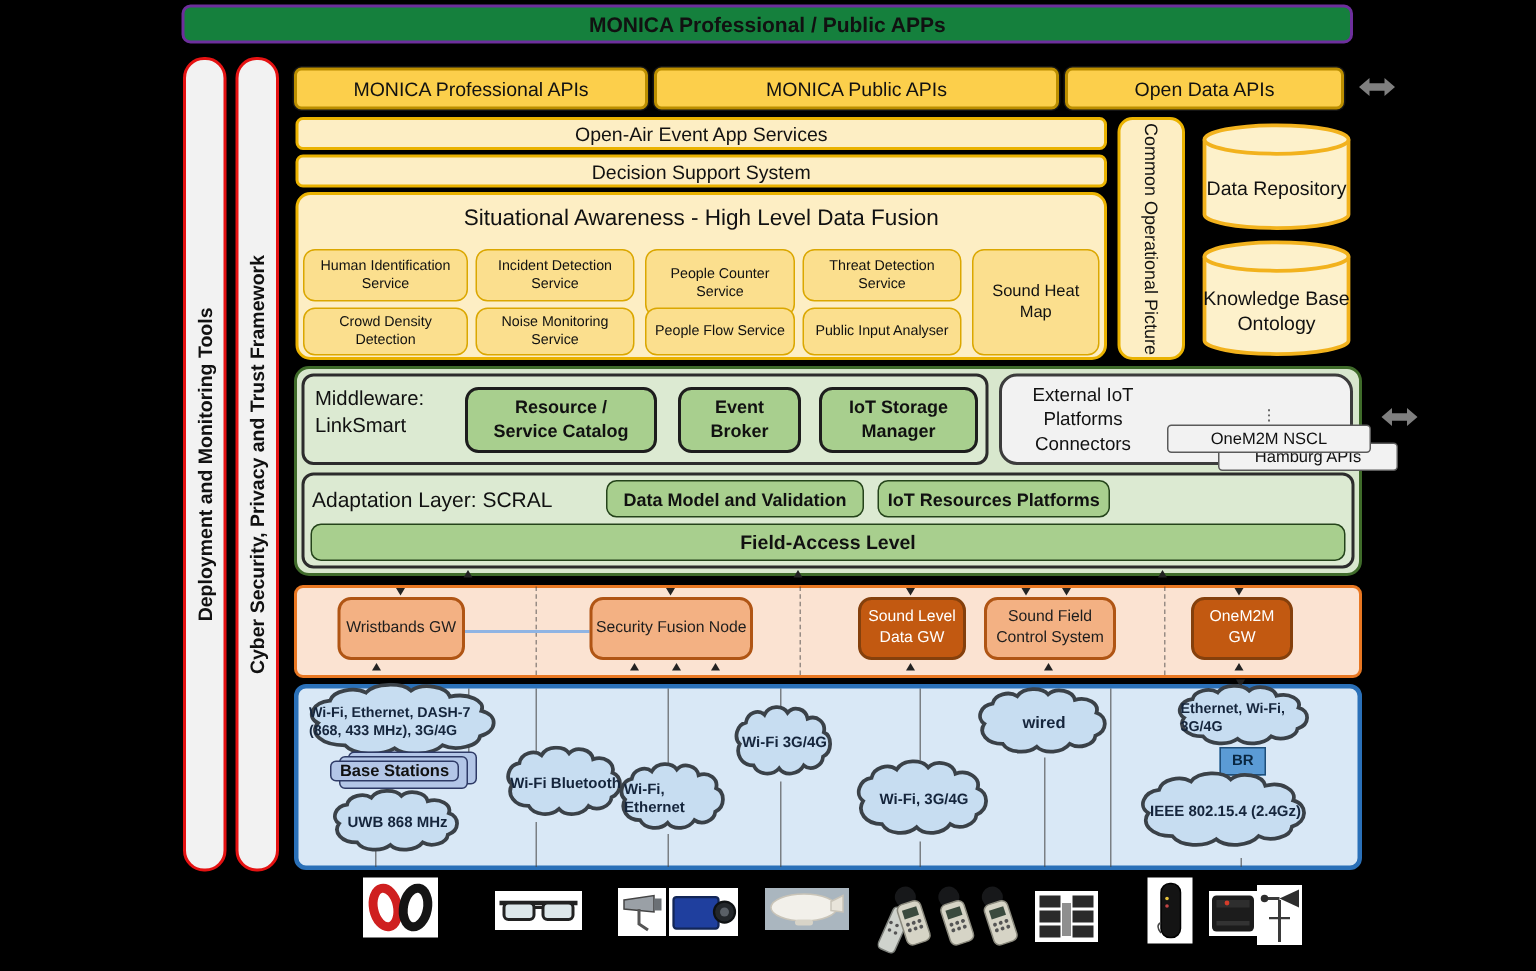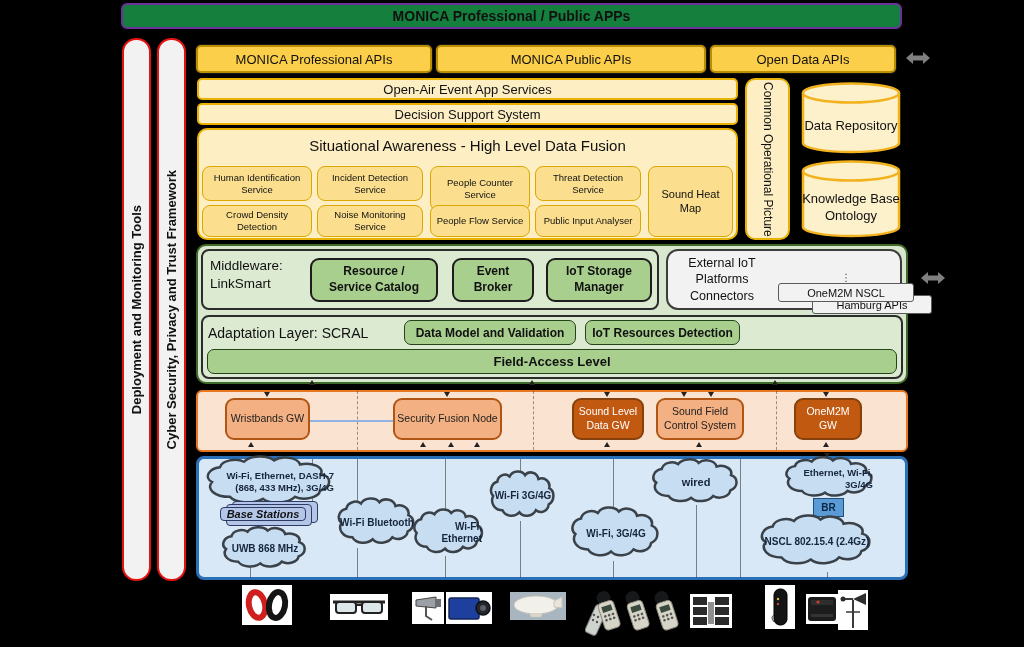--- a/index.html
+++ b/index.html
@@ -47,21 +47,21 @@
   .orange-region{background:#fbe3d2;border:2.5px solid #e87722;border-radius:6px;}
   .gw{border-radius:9px;font-size:10.5px;line-height:1.3;padding:2px;}
   .gw.light{background:#f3b183;border:2px solid #b05514;color:#1d1d1d;}
   .gw.dark{background:#c25911;border:2px solid #85400c;color:#fff;}
 
   
   .blue-region{background:#d9e8f6;border:3px solid #2a70b8;border-radius:8px;}
   .cloud{position:absolute;}
   .cloud svg{position:absolute;left:0;top:0;width:100%;height:100%;}
   .cloud .txt{position:absolute;inset:0;display:flex;align-items:center;justify-content:center;
-              text-align:right;font-weight:bold;font-size:10px;line-height:1.25;color:#15253c;
+              text-align:left;font-weight:bold;font-size:10px;line-height:1.25;color:#15253c;
               padding:6px;}
   .bs{background:#b3c6e7;border:1.8px solid #2e3a66;border-radius:4px;}
   .bs-front{font-weight:bold;font-size:11px;}
   .br-box{background:#5b9bd5;border:1.5px solid #1f4e79;font-weight:bold;font-size:10px;color:#092742;}
 
   .vline{position:absolute;width:1px;background:rgba(70,70,70,.65);}
   .vline.dot{background:none;border-left:1px dashed rgba(70,70,70,.55);}
   .bluelink{position:absolute;height:2px;background:#8fb4e3;}
   .arrowhead{position:absolute;width:0;height:0;}
   .ah-up{border-left:3.5px solid transparent;border-right:3.5px solid transparent;border-bottom:5px solid #222;}
@@ -151,21 +151,21 @@
   <div class="abs ctr gray-chip" style="left:812px;top:255px;width:120px;height:19px;margin-top:40px;">Hamburg APIs</div>
   <div class="abs ctr dots" style="left:840px;top:274px;width:12px;height:8px;">⋮</div>
   <div class="abs ctr gray-chip" style="left:778px;top:283px;width:136px;height:19px;">OneM2M NSCL</div>
   <svg class="abs" style="left:920px;top:271px;width:26px;height:14px;">
       <use href="#dblarrow"></use>
     </svg>
 
   <div class="abs green-sub" style="left:201px;top:315px;width:702px;height:64px;"></div>
   <div class="abs ctr" style="left:208px;top:320px;width:180px;height:25px;font-size:14px;justify-content:flex-start;">Adaptation Layer: SCRAL</div>
   <div class="abs ctr green-box2" style="left:404px;top:320px;width:172px;height:25px;">Data Model and Validation</div>
-  <div class="abs ctr green-box2" style="left:585px;top:320px;width:155px;height:25px;">IoT Resources Detection</div>
+  <div class="abs ctr green-box2" style="left:585px;top:320px;width:155px;height:25px;">IoT Resources Platforms</div>
   <div class="abs ctr green-box2" style="left:207px;top:349px;width:690px;height:25px;font-size:13px;">Field-Access Level</div>
 
   <div class="abs orange-region" style="left:196px;top:390px;width:712px;height:62px;"></div>
   <div class="vline dot" style="left:357px;top:391px;height:59px;"></div>
   <div class="vline dot" style="left:533px;top:391px;height:59px;"></div>
   <div class="vline dot" style="left:776px;top:391px;height:59px;"></div>
   <div class="bluelink" style="left:310px;top:420px;width:83px;"></div>
 
   <div class="abs ctr gw light" style="left:225px;top:398px;width:85px;height:42px;">Wristbands GW</div>
   <div class="abs ctr gw light" style="left:393px;top:398px;width:109px;height:42px;">Security Fusion Node</div>
@@ -215,21 +215,21 @@
 
   <div class="cloud" style="left:200px;top:455px;width:140px;height:54px;">
     <svg>
         <use href="#cloud"></use>
       </svg>
     <div class="txt" style="font-size:9.5px;">Wi-Fi, Ethernet, DASH-7 (868, 433 MHz), 3G/4G</div>
   </div>
 
   <div class="abs bs" style="left:232px;top:501px;width:86px;height:22px;"></div>
   <div class="abs bs" style="left:226px;top:504px;width:86px;height:22px;"></div>
-  <div class="abs bs ctr bs-front" style="left:220px;top:507px;width:86px;height:14px;font-style:italic;">Base Stations</div>
+  <div class="abs bs ctr bs-front" style="left:220px;top:507px;width:86px;height:14px;">Base Stations</div>
 
   <div class="cloud" style="left:218px;top:526px;width:94px;height:46px;">
     <svg>
         <use href="#cloud"></use>
       </svg>
     <div class="txt">UWB 868 MHz</div>
   </div>
 
   <div class="cloud" style="left:322px;top:497px;width:86px;height:52px;margin-left:12px;">
     <svg>
@@ -272,21 +272,21 @@
       </svg>
     <div class="txt" style="font-size:9.5px;">Ethernet, Wi-Fi, 3G/4G</div>
   </div>
 
   <div class="abs ctr br-box" style="left:813px;top:498px;width:31px;height:19px;">BR</div>
 
   <div class="cloud" style="left:755px;top:514px;width:124px;height:56px;">
     <svg>
         <use href="#cloud"></use>
       </svg>
-    <div class="txt">NSCL 802.15.4 (2.4Gz)</div>
+    <div class="txt">IEEE 802.15.4 (2.4Gz)</div>
   </div>
 
   <div class="device" style="left:242px;top:585px;width:50px;height:40px;">
     <div class="abs card" style="left:0;top:0;width:50px;height:40px;"></div>
     <svg class="abs" style="left:0;top:0;" width="50" height="40">
       <ellipse cx="15" cy="20" rx="8" ry="13" fill="none" stroke="#cf1f1f" stroke-width="6" transform="rotate(-12 15 20)"></ellipse>
       <ellipse cx="35" cy="20" rx="8" ry="13" fill="none" stroke="#141414" stroke-width="6" transform="rotate(10 35 20)"></ellipse>
     </svg>
   </div>
 

